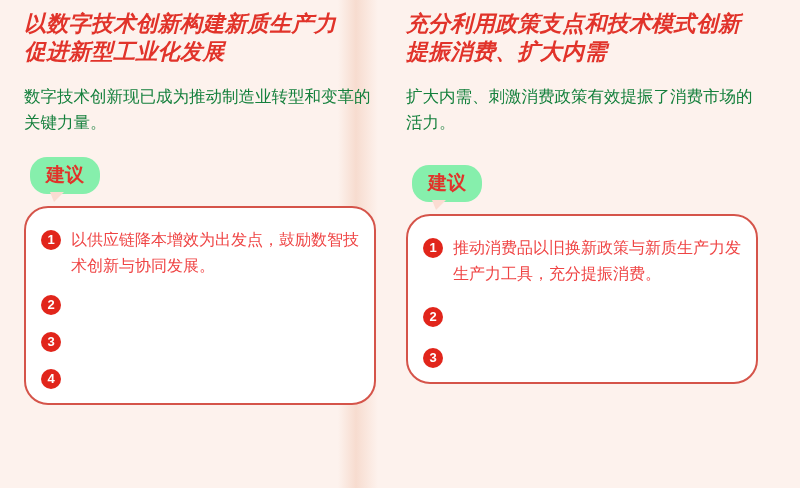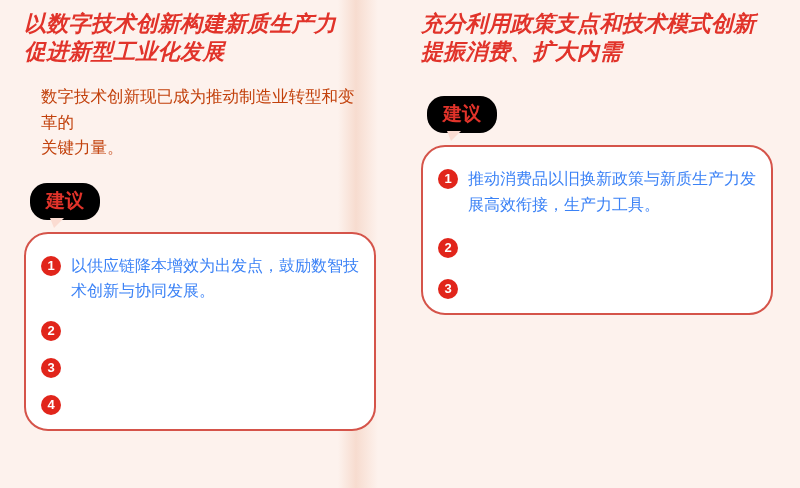--- a/index.html
+++ b/index.html
@@ -12,45 +12,45 @@
   .page { position: relative; width: 800px; height: 488px; }
 
   
   .seam {
     position: absolute; left: 338px; top: 0; width: 40px; height: 488px;
     background: linear-gradient(90deg, rgba(247,219,207,0) 0%, rgba(246,216,202,0.85) 45%, rgba(247,219,207,0) 100%);
   }
 
   .col { position: absolute; top: 10px; width: 352px; }
   .col-left  { left: 24px; }
-  .col-right { left: 421px; }
+  .col-right { left: 406px; }
 
   .title {
     margin: 0;
     font-size: 22px; line-height: 1.28;
     font-weight: bold; font-style: italic;
     color: #e1332a;
     white-space: pre-line;
     letter-spacing: 0.3px;
   }
 
   .intro {
-    margin: 18px 17px 0;
+    margin: 18px 0 0;
     font-size: 16.5px; line-height: 1.55;
-    color: #c2410c;
+    color: #15803d;
     white-space: pre-line;
   }
 
   .badge-row { position: relative; height: 34px; }
   .col-left  .badge-row { margin-top: 22px; }
   .col-right .badge-row { margin-top: 30px; }
 
   .badge {
     position: relative; display: inline-block;
-    background: #000000; color: #e1332a;
+    background: #86efac; color: #e1332a;
     font-size: 19px; font-weight: bold;
     padding: 5px 16px 6px; border-radius: 17px;
     margin-left: 6px;
   }
   .tail {
     position: absolute; left: 20px; bottom: -8px;
     width: 0; height: 0;
     border-left: 4px solid transparent;
     border-right: 10px solid transparent;
     border-top: 10px solid #fbdcd2;
@@ -72,21 +72,21 @@
   .num {
     flex: 0 0 20px;
     width: 20px; height: 20px; border-radius: 50%;
     background: #e1251b; color: #ffffff;
     font-size: 13px; font-weight: bold;
     text-align: center; line-height: 20px;
     margin: 3px 10px 0 2px;
   }
   .item-text {
     font-size: 16px; line-height: 1.59;
-    color: #3b82f6;
+    color: #ef4444;
     white-space: pre-line;
   }
 </style>
 </head>
 <body>
 
 <div class="page">
   <div class="seam"></div>
 
   <section class="col col-left">
@@ -114,31 +114,33 @@
       </div>
       <div class="item">
         <span class="num">4</span>
       </div>
     </div>
   </section>
 
   <section class="col col-right">
     <h2 class="title">充分利用政策支点和技术模式创新
 提振消费、扩大内需</h2>
+    <p class="intro">扩大内需、刺激消费政策有效提振了消费市场的
+活力。</p>
     <div class="badge-row">
       <div class="badge">
         <span>建议</span>
         <i class="tail"></i>
       </div>
     </div>
     <div class="box">
       <div class="item">
         <span class="num">1</span>
         <span class="item-text">推动消费品以旧换新政策与新质生产力发
-展高效衔接，生产力工具。</span>
+生产力工具，充分提振消费。</span>
       </div>
       <div class="item">
         <span class="num">2</span>
       </div>
       <div class="item">
         <span class="num">3</span>
       </div>
     </div>
   </section>
 </div>

